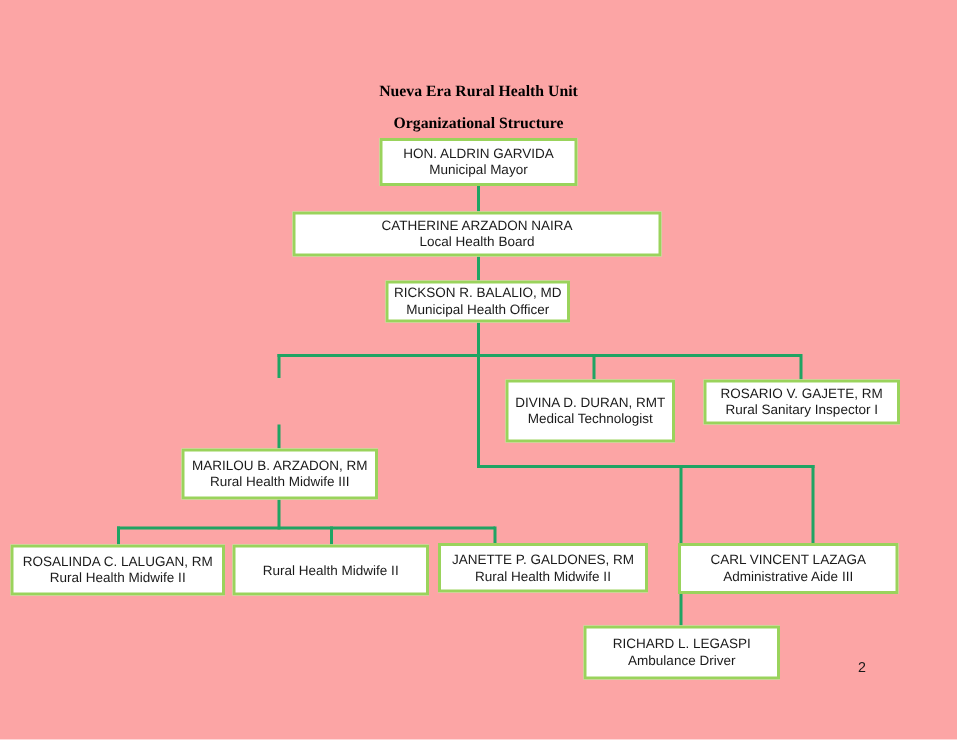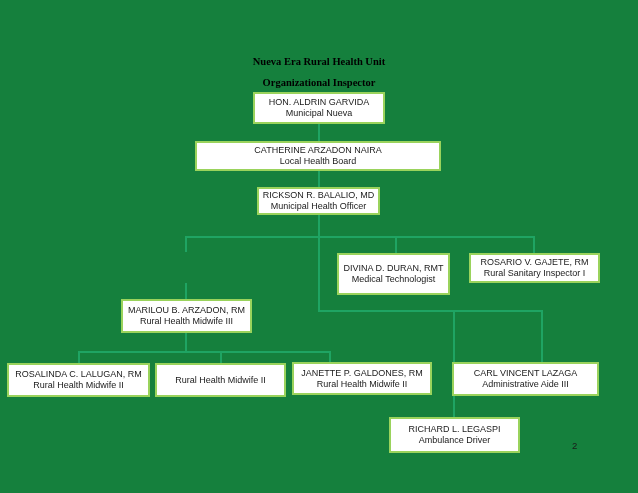--- a/index.html
+++ b/index.html
@@ -1,19 +1,19 @@
 <!DOCTYPE html>
 <html><head>
 <meta charset="utf-8">
 <style>
   html,body{margin:0;padding:0;background:#ffffff;}
   #canvas{
     position:relative;
     width:638px;height:493px;
-    background:#15803d;
+    background:#fca5a5;
     font-family:"Liberation Sans", sans-serif;
     overflow:hidden;
   }
   .doc-title{
     position:absolute;left:0;width:638px;text-align:center;
     font-family:"Liberation Serif", serif;
     font-weight:bold;color:#000000;font-size:10.5px;
   }
   .node{
     position:absolute;
@@ -33,42 +33,42 @@
   .page-num{
     position:absolute;color:#1a1a1a;font-size:9.5px;
   }
 </style>
 </head>
 <body>
 
 <div id="canvas">
 
   <div class="doc-title" style="top:56px">Nueva Era Rural Health Unit</div>
-  <div class="doc-title" style="top:77px">Organizational Inspector</div>
+  <div class="doc-title" style="top:77px">Organizational Structure</div>
 
   <div class="vline" style="left:318px;top:124px;height:17px"></div>
   <div class="vline" style="left:318px;top:171px;height:16px"></div>
   <div class="vline" style="left:318px;top:215px;height:97px"></div>
   <div class="hline" style="left:185px;top:236px;width:349px"></div>
   <div class="vline" style="left:185px;top:236px;height:16px"></div>
   <div class="vline" style="left:395px;top:236px;height:17px"></div>
   <div class="vline" style="left:533px;top:236px;height:17px"></div>
   <div class="vline" style="left:185px;top:283px;height:16px"></div>
   <div class="vline" style="left:185px;top:333px;height:20px"></div>
   <div class="hline" style="left:78px;top:351px;width:252px"></div>
   <div class="vline" style="left:78px;top:351px;height:12px"></div>
   <div class="vline" style="left:220px;top:351px;height:12px"></div>
   <div class="vline" style="left:329px;top:351px;height:11px"></div>
   <div class="hline" style="left:318px;top:310px;width:225px"></div>
   <div class="vline" style="left:453px;top:310px;height:107px"></div>
   <div class="vline" style="left:541px;top:310px;height:52px"></div>
 
   <div class="node" style="left:253px;top:92px;width:132px;height:32px">
     <span class="nm">HON. ALDRIN GARVIDA</span>
-    <span class="rl">Municipal Nueva</span>
+    <span class="rl">Municipal Mayor</span>
   </div>
 
   <div class="node" style="left:195px;top:141px;width:246px;height:30px">
     <span class="nm">CATHERINE ARZADON NAIRA</span>
     <span class="rl">Local Health Board</span>
   </div>
 
   <div class="node" style="left:257px;top:187px;width:123px;height:28px">
     <span class="nm">RICKSON R. BALALIO, MD</span>
     <span class="rl">Municipal Health Officer</span>

